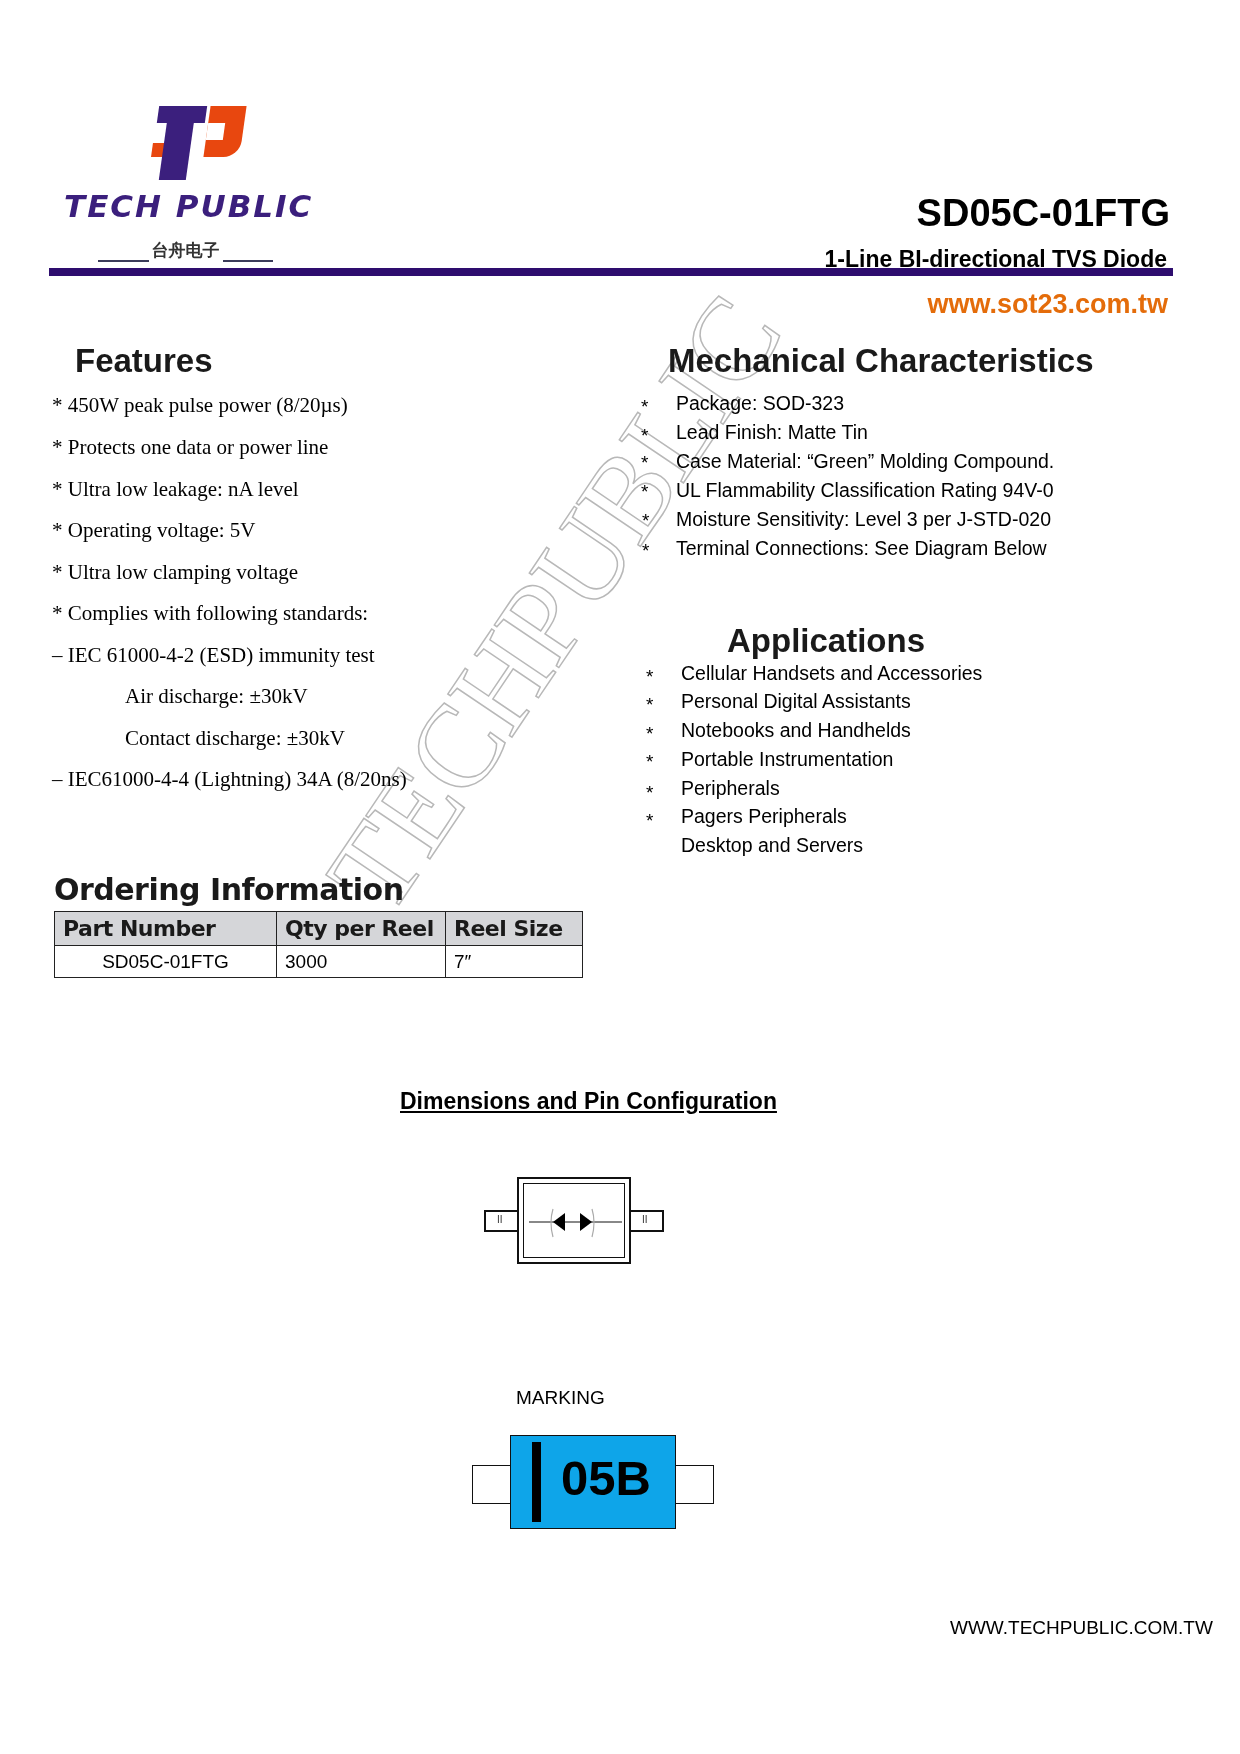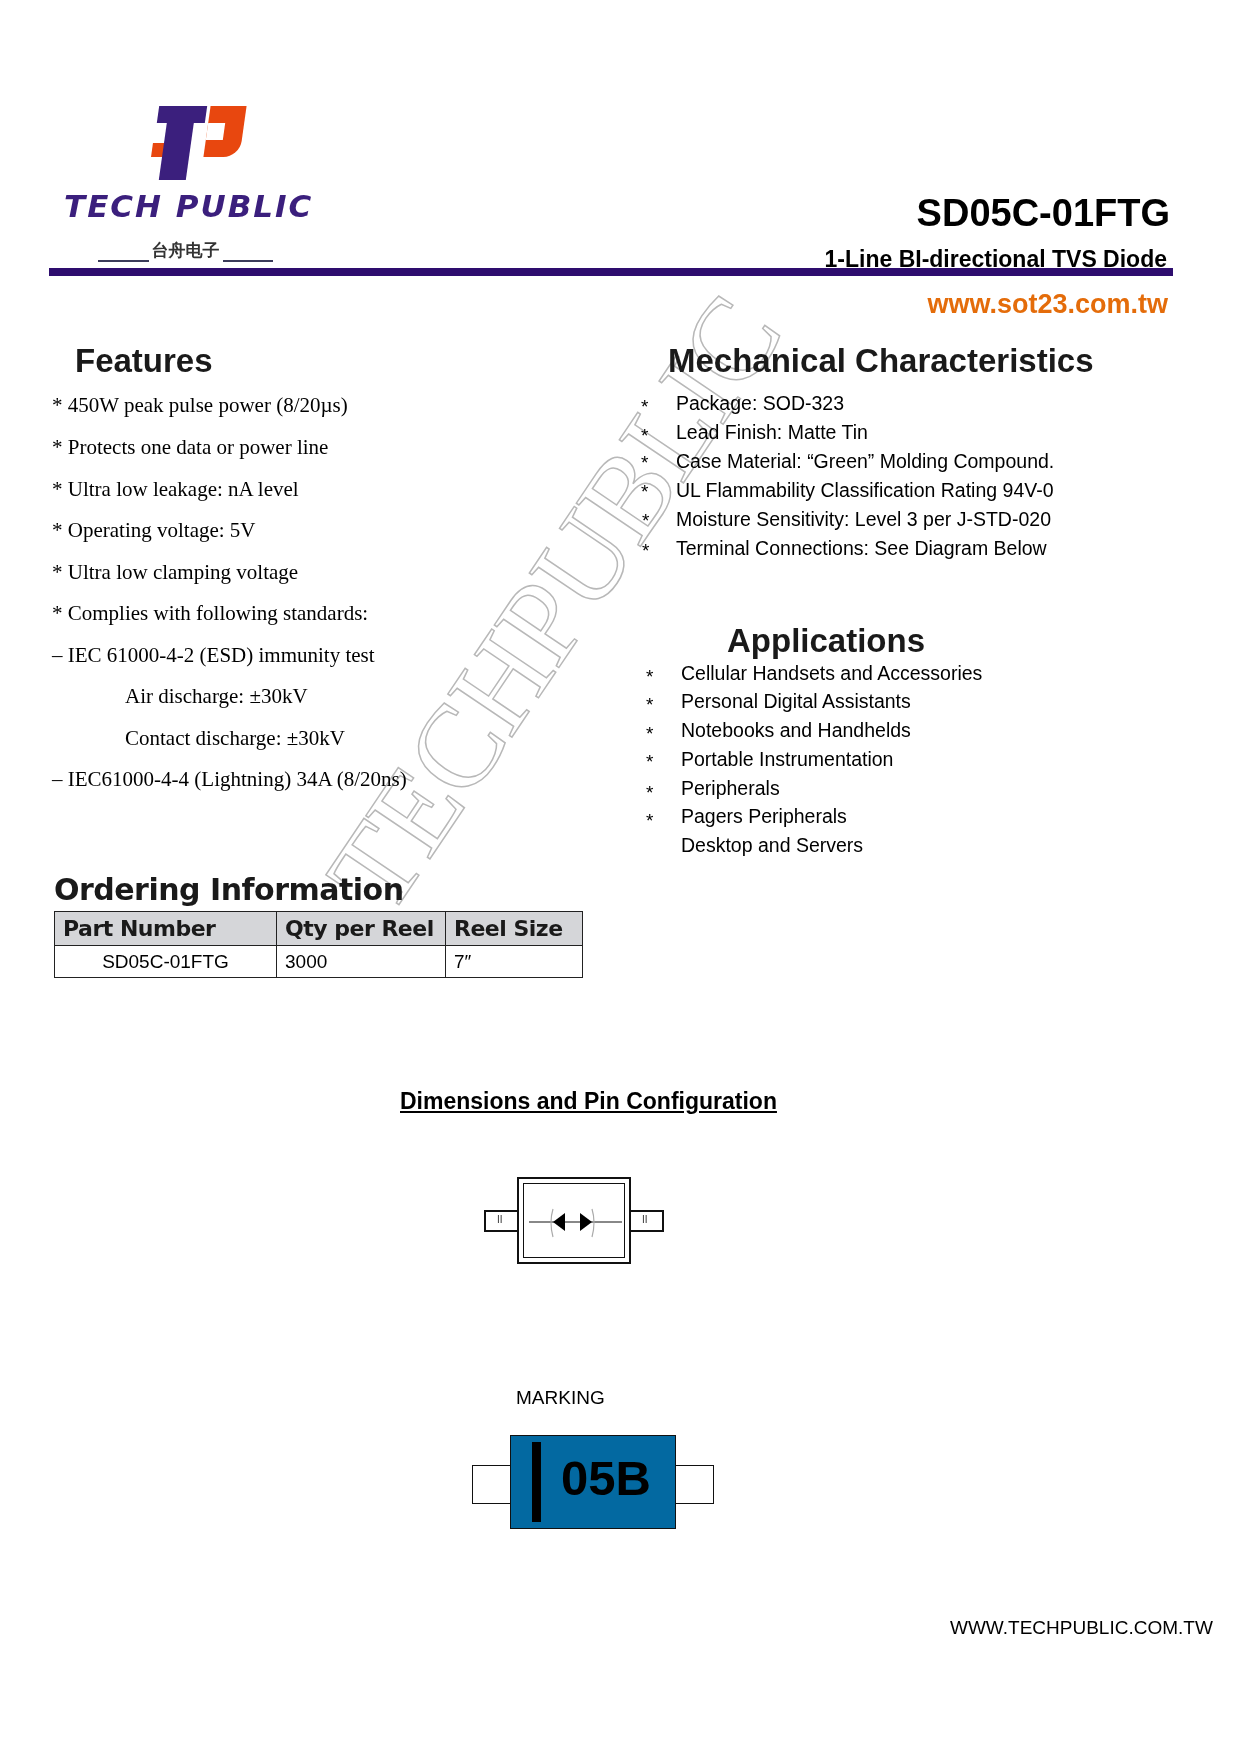--- a/index.html
+++ b/index.html
@@ -38,21 +38,21 @@
   td.c1 { text-align:center; }
 
   .h-dim { position:absolute; left:400px; top:1088px; font-size:23px; font-weight:bold; text-decoration:underline;text-align:right; }
 
   .pkg-body { position:absolute; left:517px; top:1177px; width:110px; height:83px; border:2px solid #111; }
   .pkg-inner { position:absolute; left:4px; top:4px; right:4px; bottom:4px; border:1.5px solid #111; }
   .lead { position:absolute; border:2px solid #111; background:#fff; }
   .lead-mark { position:absolute; font-size:10px; color:#333; }
 
   .marking-label { position:absolute; left:516px; top:1387px; font-size:19px; }
-  .mk-body { position:absolute; left:510px; top:1435px; width:164px; height:92px; border:1.5px solid #111; background:#0369a1; }
+  .mk-body { position:absolute; left:510px; top:1435px; width:164px; height:92px; border:1.5px solid #111; background:#0ea5e9; }
   .mk-bar { position:absolute; left:21px; top:6px; width:9px; height:80px; background:#000; }
   .mk-text { position:absolute; left:50px; top:14px; font-size:49px; font-weight:bold; }
   .mk-lead { position:absolute; border:1.5px solid #111; border-right:none; }
 
   .footer { position:absolute; left:950px; top:1617px; font-size:19px; }
 
   .watermark { position:absolute; left:300px; top:860px; font-family:"Liberation Serif", serif; font-size:118px; color:transparent; -webkit-text-stroke:1.5px #b8b8b8; transform:rotate(-56deg); transform-origin:left top; white-space:nowrap; letter-spacing:-2px; pointer-events:none; }
 </style>
 </head>
 <body>

